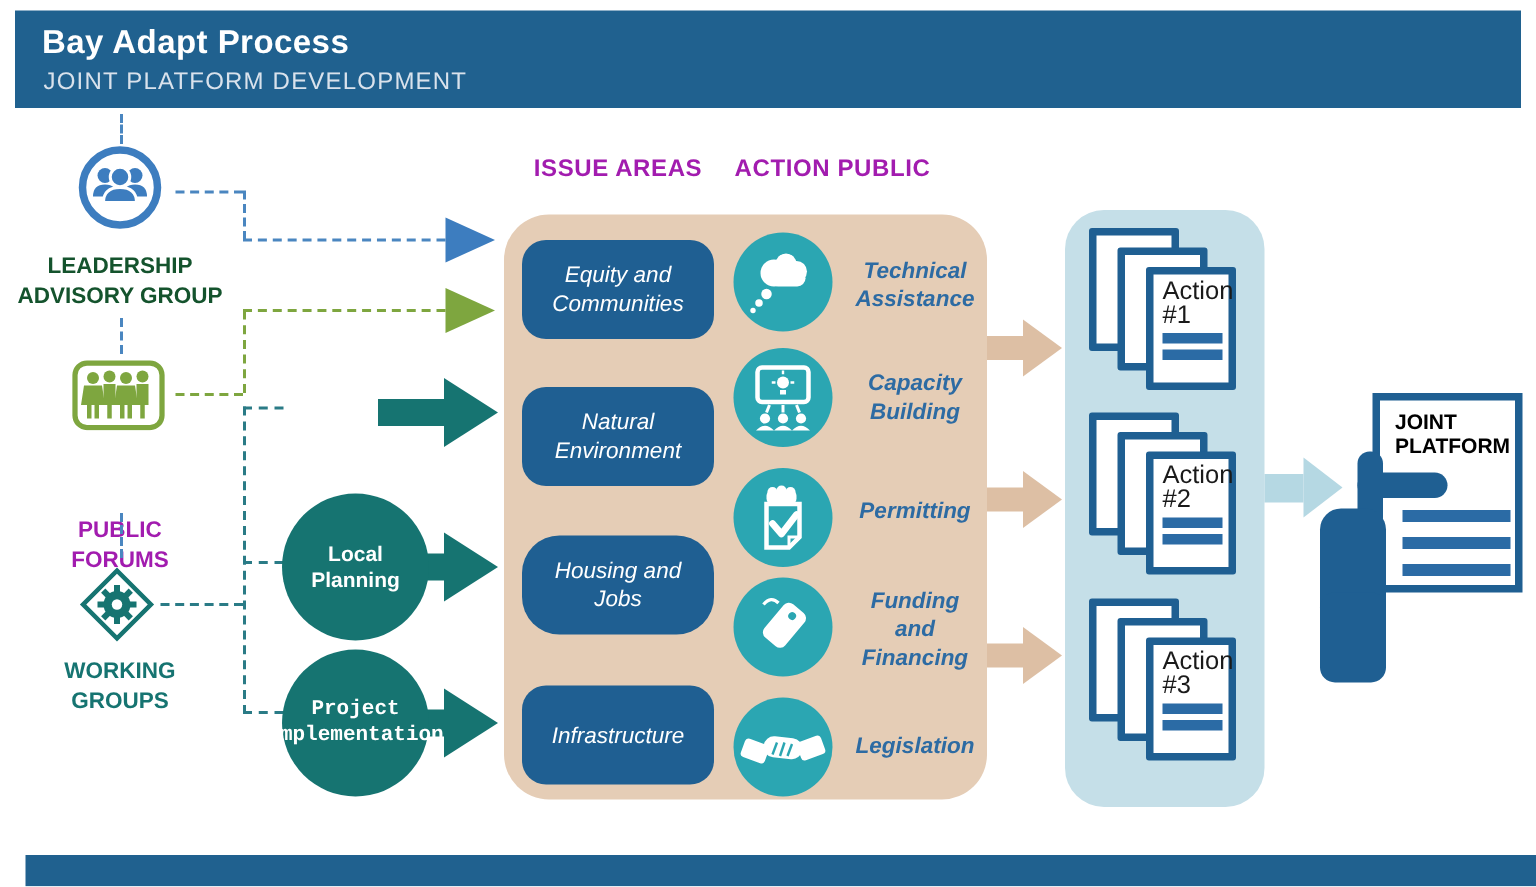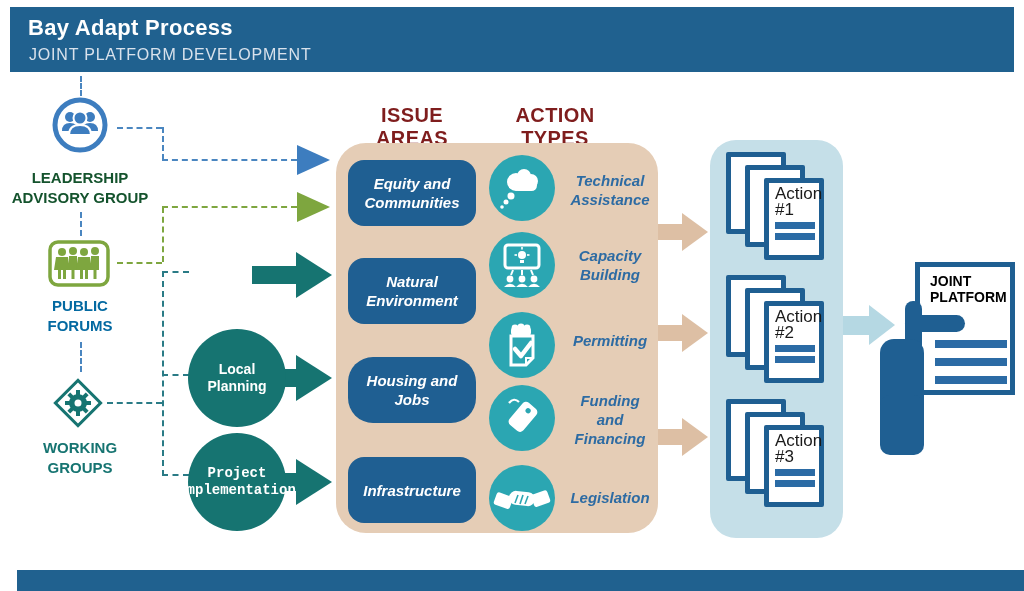--- a/index.html
+++ b/index.html
@@ -13,33 +13,33 @@
   .footer{background:#20618f;}
   
   .dash-h{height:0;border-top:2px dashed;}
   .dash-v{width:0;border-left:2px dashed;}
   .c-blue{border-color:#4a86c0;}
   .c-green{border-color:#7ea63f;}
   .c-teal{border-color:#2a7b86;}
   .tri{width:0;height:0;}
   
   .stk-label{width:160px;text-align:center;font-weight:600;font-size:15px;line-height:20px;}
-  .t-blue{color:#14532d;} .t-green{color:#0369a1;} .t-teal{color:#167471;}
+  .t-blue{color:#14532d;} .t-green{color:#a21caf;margin-top:48px;} .t-teal{color:#167471;}
   .line{display:block;}
   
   .pcircle{width:98px;height:98px;border-radius:50%;background:#167471;color:#fff;
            display:flex;flex-direction:column;align-items:center;justify-content:center;
            font-weight:bold;font-size:14px;line-height:17px;text-align:center;z-index:2;}
   .parrow-shaft{background:#167471;z-index:1;}
   
   .tan-panel{background:#e5cdb6;border-radius:30px;}
-  .sec-title{font-weight:bold;font-size:20px;color:#7f1d1d;text-align:center;letter-spacing:.4px;}
+  .sec-title{font-weight:bold;font-size:16px;color:#a21caf;text-align:center;letter-spacing:.4px;}
   .issue-box{width:128px;height:66px;background:#1f5f92;border-radius:16px;color:#fff;
              display:flex;flex-direction:column;align-items:center;justify-content:center;
-             font-weight:bold;font-style:italic;font-size:15px;line-height:19px;text-align:center;}
+             font-weight:normal;font-style:italic;font-size:15px;line-height:19px;text-align:center;}
   .acircle{width:66px;height:66px;border-radius:50%;background:#2ba6b2;
            display:flex;align-items:center;justify-content:center;}
   .alabel{width:104px;text-align:center;color:#2d6ba3;font-weight:bold;font-style:italic;
           font-size:15px;line-height:19px;}
   
   .tan-shaft{background:#ddbfa4;}
   
   .lb-panel{background:#c5dfe8;border-radius:26px;}
   .page{width:60px;height:82px;background:#fff;border:5px solid #1f5f92;border-radius:2px;box-sizing:border-box;}
   .page-txt{color:#1a1a1a;font-size:17px;line-height:16px;padding:3px 0 0 6px;}
@@ -155,21 +155,21 @@
   </div>
 
   <div class="abs parrow-shaft" style="left:252px;top:473px;width:46px;height:18px;"></div>
   <div class="abs tri" style="left:296px;top:459px;border-top:23px solid transparent;border-bottom:23px solid transparent;border-left:36px solid #167471;"></div>
   <div class="abs pcircle" style="left:188px;top:433px;font-family:Liberation Mono, monospace;">
     <span class="line">Project</span>
     <span class="line">Implementation</span>
   </div>
 
   <div class="abs sec-title" style="left:348px;top:104px;width:128px;">ISSUE AREAS</div>
-  <div class="abs sec-title" style="left:488px;top:104px;width:134px;">ACTION TYPES</div>
+  <div class="abs sec-title" style="left:488px;top:104px;width:134px;">ACTION PUBLIC</div>
   <div class="abs tan-panel" style="left:336px;top:143px;width:322px;height:390px;"></div>
 
   <div class="abs issue-box" style="left:348px;top:160px;">
     <span class="line">Equity and</span>
     <span class="line">Communities</span>
   </div>
   <div class="abs issue-box" style="left:348px;top:258px;">
     <span class="line">Natural</span>
     <span class="line">Environment</span>
   </div>

